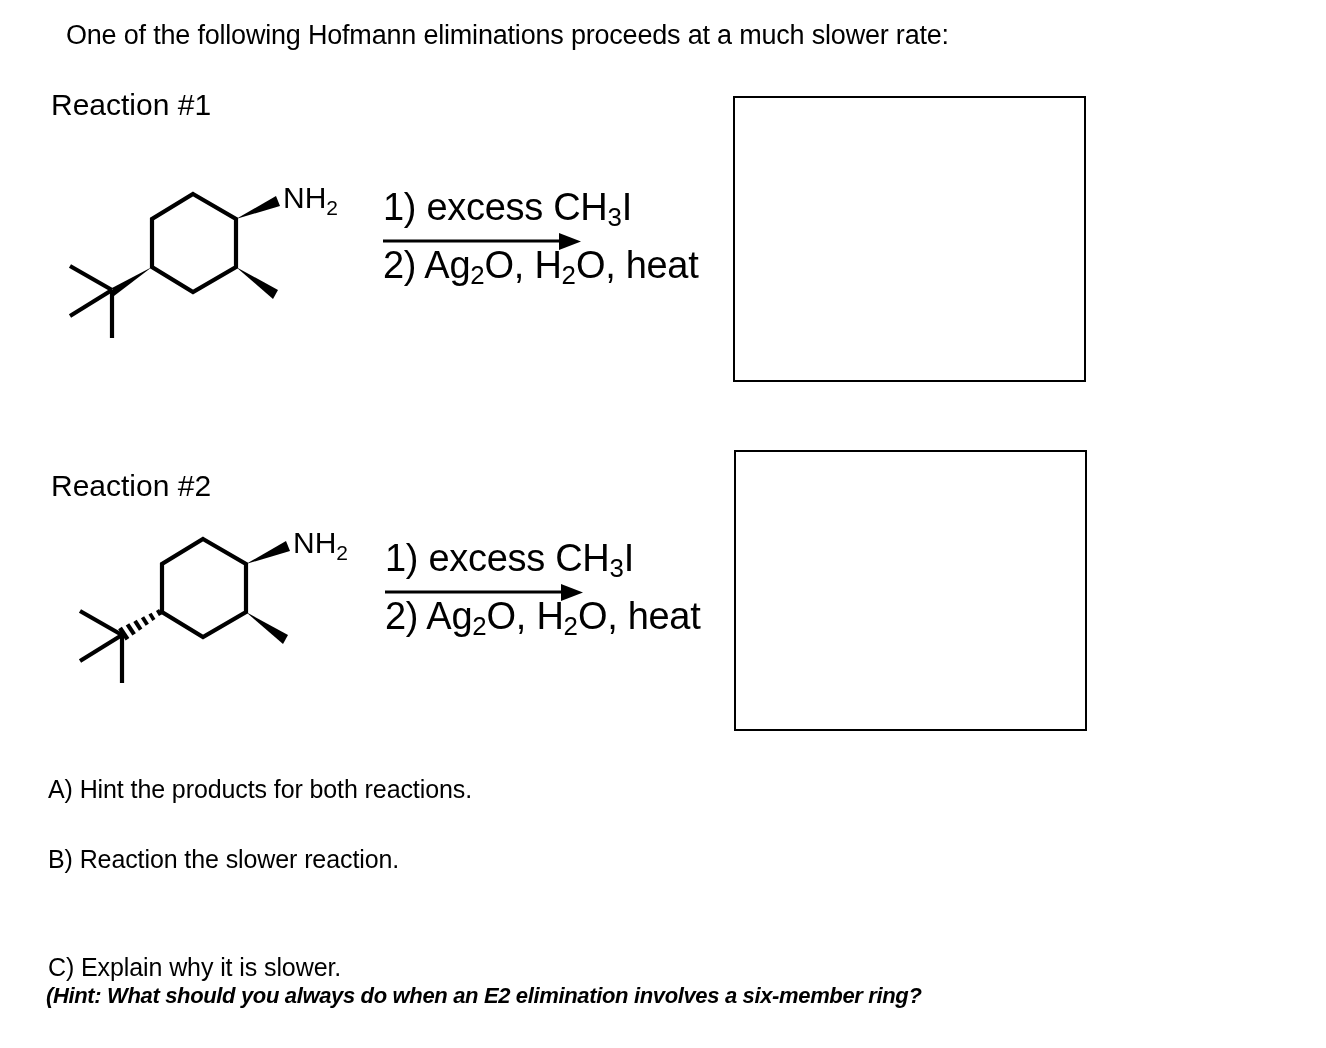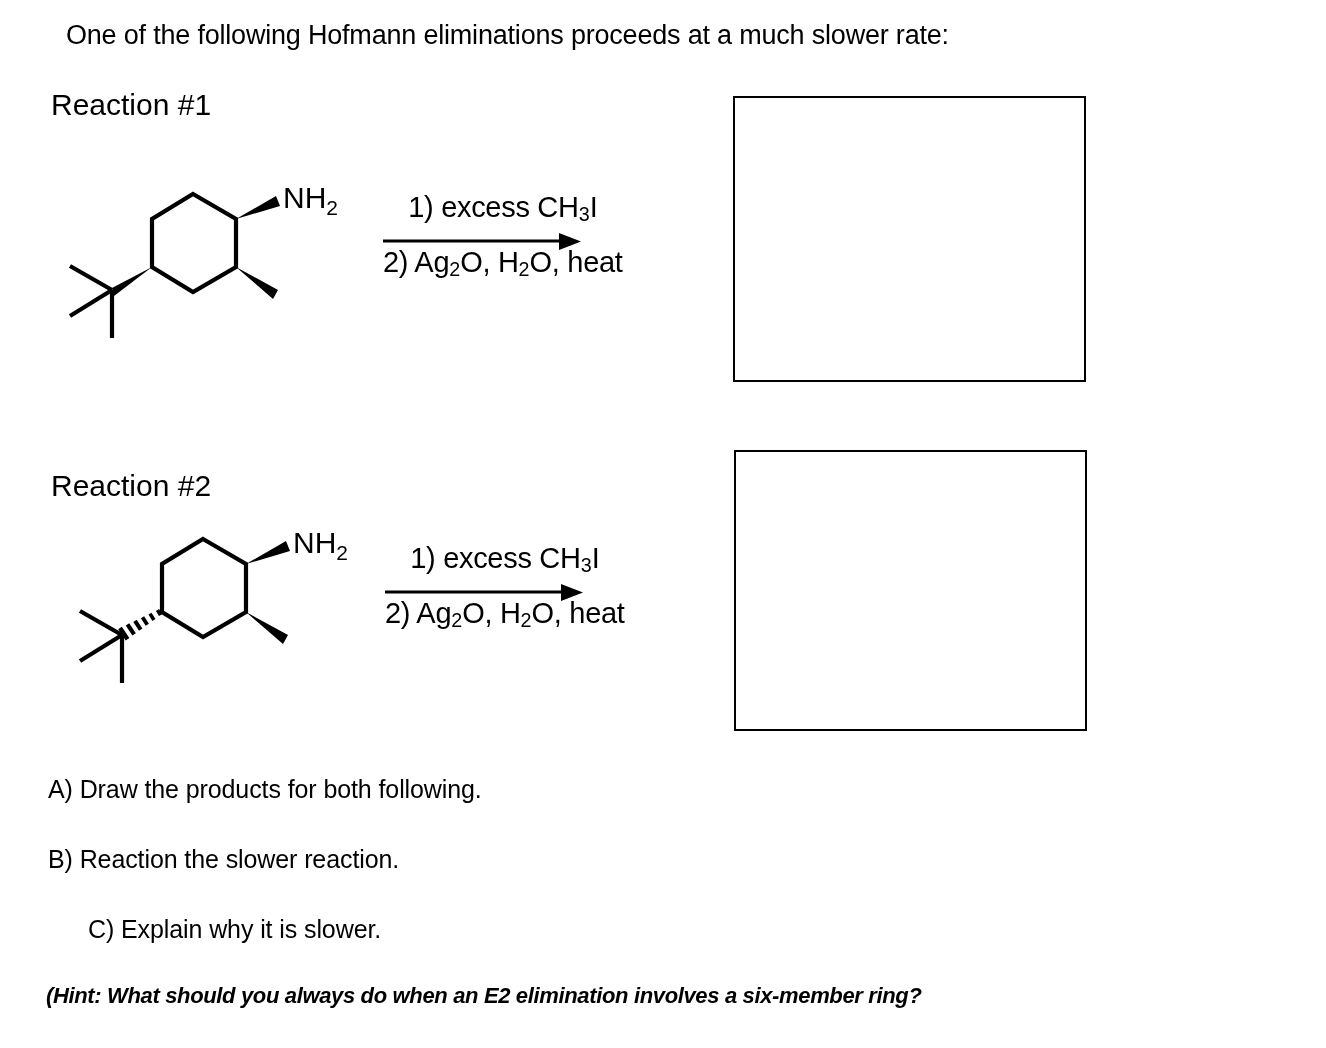--- a/index.html
+++ b/index.html
@@ -44,21 +44,21 @@
     position: absolute;
     left: 48px;
     font-size: 25px;
     line-height: 30px;
     letter-spacing: -0.1px;
     white-space: nowrap;
     font-stretch: condensed;
   }
   #q-a { top: 774px; }
   #q-b { top: 844px; }
-  #q-c { top: 914px; margin-left: 40px; }
+  #q-c { top: 952px; }
 
   .hint {
     position: absolute;
     left: 46px;
     top: 981px;
     font-size: 22px;
     line-height: 30px;
     font-style: italic;
     font-weight: 600;
     letter-spacing: -0.35px;
@@ -84,25 +84,24 @@
   #scheme-2 { left: 40px; top: 505px; width: 680px; height: 200px; }
 
   .scheme svg { display: block; overflow: visible; }
 
   
   .reagents {
     position: absolute;
     white-space: nowrap;
   }
   .reagent-line {
-    font-size: 29px;
+    font-size: 38px;
     line-height: 34px;
     letter-spacing: -0.3px;
     white-space: nowrap;
-    text-align: center;
   }
   .reagent-line sub {
     font-size: 0.68em;
     vertical-align: -0.22em;
     letter-spacing: 0;
   }
   #reagents-1 { left: 383px; top: 190px; }
   #reagents-1 .reagent-top { margin-bottom: 12px; }
   #reagents-2 { left: 385px; top: 541px; }
   #reagents-2 .reagent-top { margin-bottom: 12px; }
@@ -223,17 +222,17 @@
 
 <div class="arrow-wrap" id="arrow-2">
   <svg width="205" height="20" viewBox="0 0 205 20">
     <line x1="0" y1="10" x2="178" y2="10" stroke="#000000" stroke-width="3"></line>
     <polygon points="176,2 198,10.5 176,19" fill="#000000"></polygon>
   </svg>
 </div>
 
 <div class="answer-box" id="answer-box-2"></div>
 
-<div class="question" id="q-a">A) Draw the products for both following.</div>
+<div class="question" id="q-a">A) Hint the products for both reactions.</div>
 <div class="question" id="q-b">B)  Reaction the slower reaction.</div>
 <div class="question" id="q-c">C)  Explain why it is slower.</div>
 
 <div class="hint">(Hint: What should you always do when an E2 elimination involves a six-member ring?</div>
 
 </body></html>

